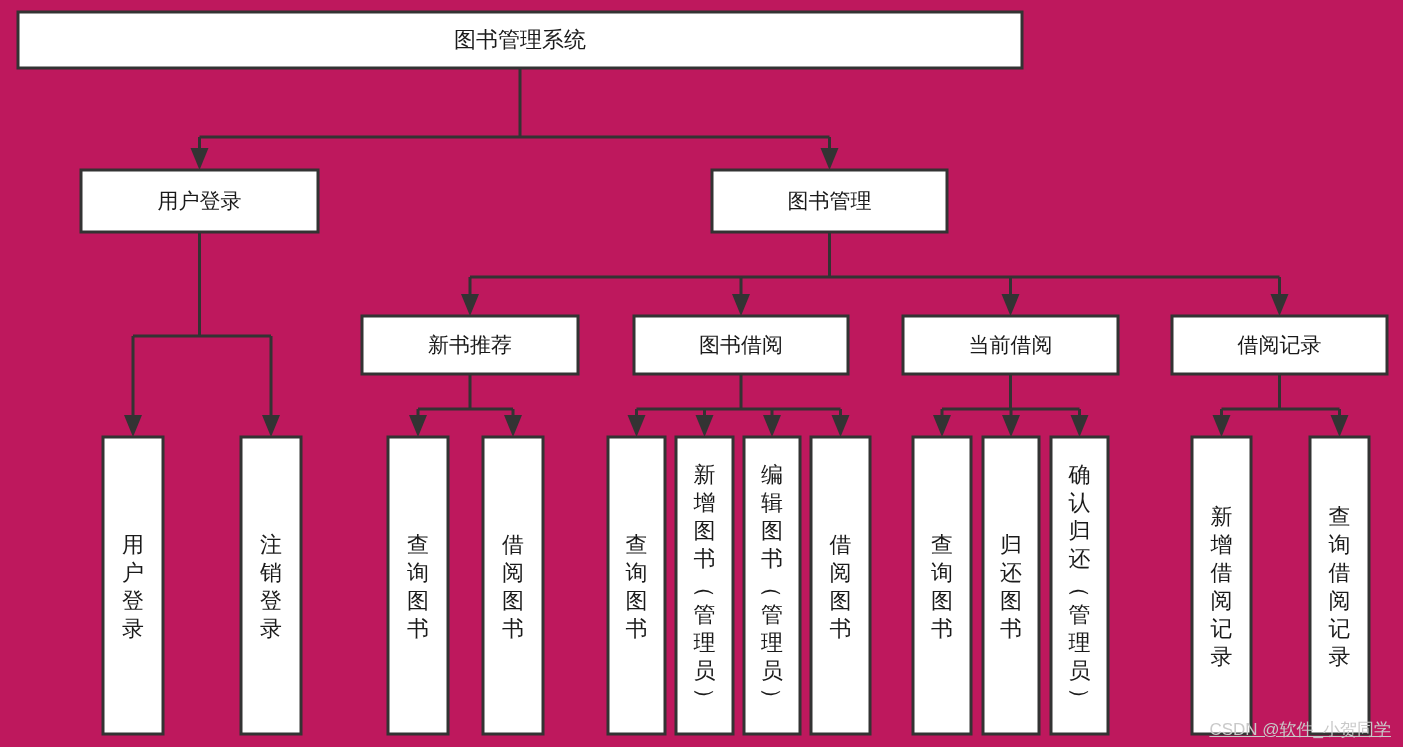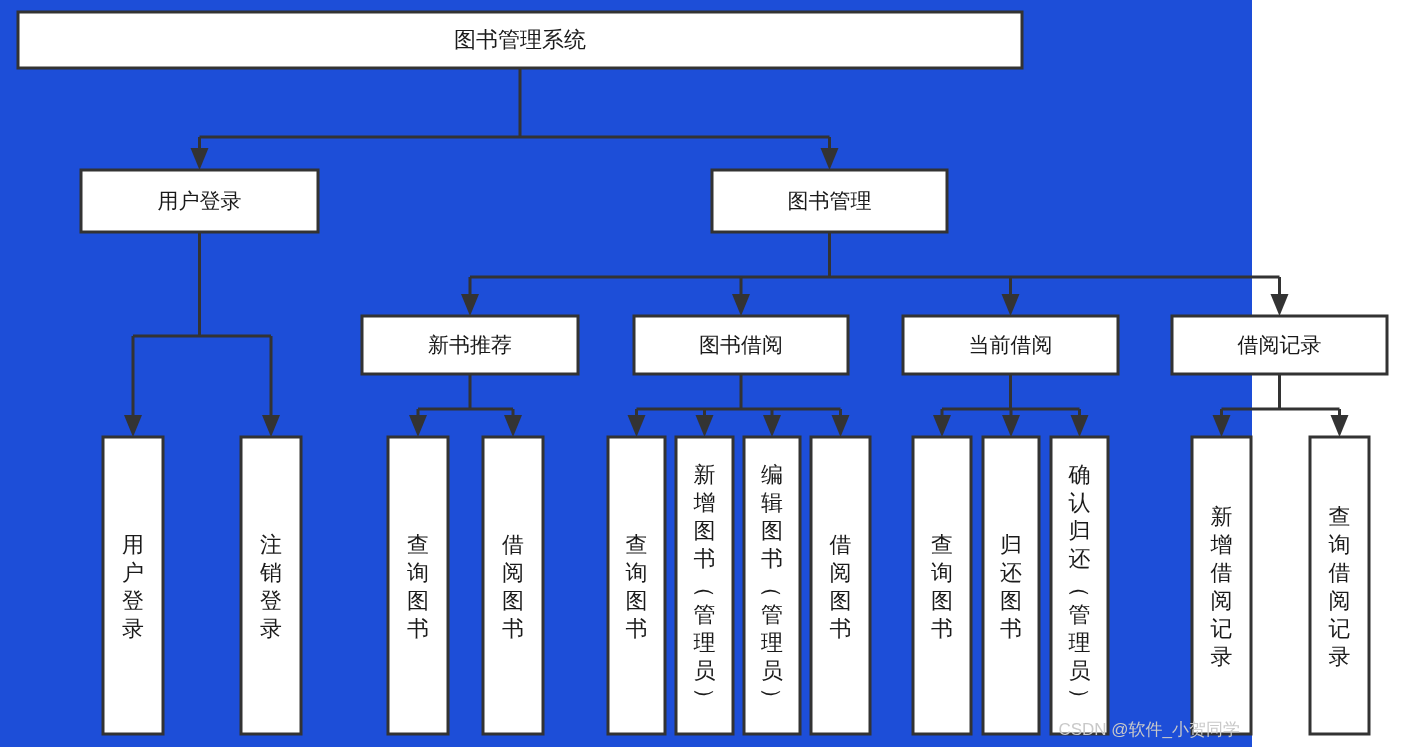--- a/index.html
+++ b/index.html
@@ -9,23 +9,23 @@
     background: #ffffff;
   }
   body {
     width: 1405px;
     height: 747px;
     overflow: hidden;
     font-family: "Liberation Sans", "DejaVu Sans", sans-serif;
   }
   #diagram-root {
     position: relative;
-    width: 1252px;
+    width: 1403px;
     height: 747px;
-    background: #1d4ed8;
+    background: #be185d;
   }
   svg#flowchart {
     display: block;
     width: 1405px;
     height: 747px;
   }
   .node-rect {
     fill: #ffffff;
     stroke: #333333;
     stroke-width: 3;
@@ -57,20 +57,21 @@
   }
   .watermark {
     position: absolute;
     right: 12px;
     bottom: 6px;
     color: #c9c9c9;
     font-size: 17px;
     font-family: "Liberation Sans", "DejaVu Sans", sans-serif;
     white-space: nowrap;
     pointer-events: none;
+    text-decoration: underline;
   }
 </style>
 </head>
 <body>
 
 <div id="diagram-root">
   <svg id="flowchart" viewBox="0 0 1405 747" xmlns="http://www.w3.org/2000/svg">
     <g id="edges-layer">
         <line x1="520" y1="68" x2="520" y2="137" class="edge-line"></line>
         <line x1="199.5" y1="137" x2="829.5" y2="137" class="edge-line"></line>

